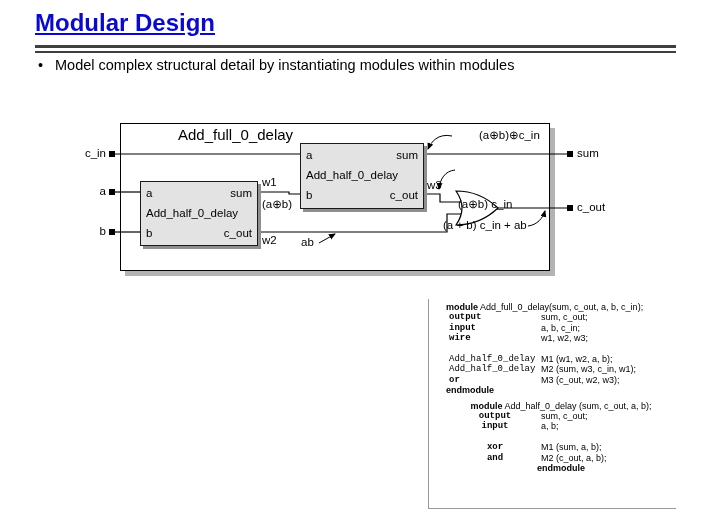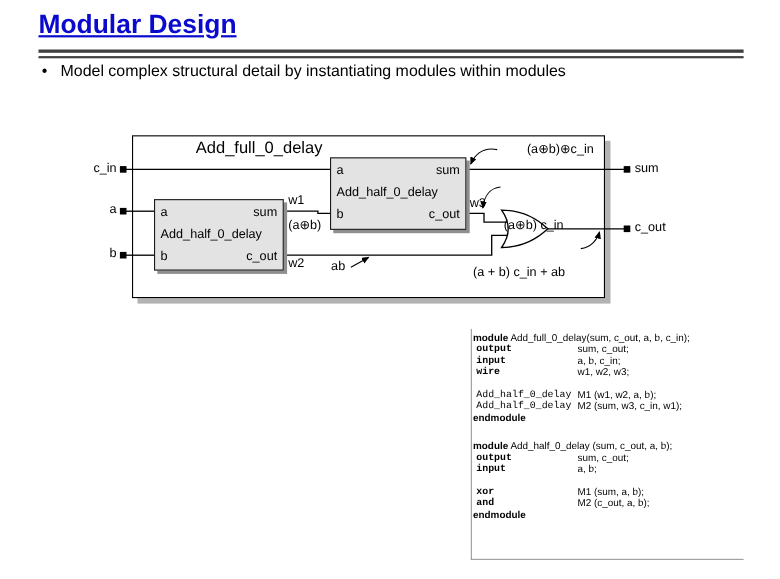--- a/index.html
+++ b/index.html
@@ -22,24 +22,24 @@
   .ha1{left:140px;top:181px;width:118px;height:65px;}
   .ha2{left:300px;top:143px;width:124px;height:66px;}
   .ha .row{display:flex;justify-content:space-between;height:20px;line-height:20px;}
   .ha .row.name{justify-content:flex-start;}
   .dlabel{font-size:11.5px;z-index:7;white-space:nowrap;}
   .pin-label{width:28px;text-align:right;}
   
   .code{
     left:428px;top:299px;width:248px;height:210px;
     border-left:1px solid #999;border-bottom:1px solid #999;
-    padding:3px 0 0 1px;box-sizing:border-box;
+    padding:3px 0 0 17px;box-sizing:border-box;
     font-size:9px;line-height:10.4px;z-index:2;
   }
-  .code-block + .code-block{margin-top:15px;}
+  .code-block + .code-block{margin-top:5px;text-align:center;}
   .code-line{white-space:pre;}
   .code-line.cols{display:flex;padding-left:3px;}
   .code-line .c1{width:92px;flex-shrink:0;font-family:Liberation Mono, monospace;}
   .code-line .kw{font-weight:bold;}
   .code-line.blank{height:10.4px;}
 </style>
 </head>
 <body>
 
 <div class="slide">
@@ -121,31 +121,32 @@
   <div class="abs dlabel" style="left:577px;top:201px;">c_out</div>
 
   <div class="abs dlabel" style="left:262px;top:176px;">w1</div>
   <div class="abs dlabel" style="left:262px;top:197px;text-align:right;">(a⊕b)</div>
   <div class="abs dlabel" style="left:262px;top:234px;">w2</div>
   <div class="abs dlabel" style="left:427px;top:179px;">w3</div>
   <div class="abs dlabel" style="left:301px;top:236px;">ab</div>
 
   <div class="abs dlabel" style="left:455px;top:128px;margin-left:24px;">(a⊕b)⊕c_in</div>
   <div class="abs dlabel" style="left:458px;top:161px;margin-top:36px;">(a⊕b) c_in</div>
-  <div class="abs dlabel" style="left:430px;top:219px;margin-top:23px;">(a + b) c_in + ab</div>
+  <div class="abs dlabel" style="left:443px;top:219px;">(a + b) c_in + ab</div>
 
   <div class="abs code">
       <div class="code-block">
         <div class="code-line"><span class="kw">module</span> <span>Add_full_0_delay(sum, c_out, a, b, c_in);</span></div>
         <div class="code-line cols"><span class="kw c1">output</span><span>sum, c_out;</span></div>
         <div class="code-line cols"><span class="kw c1">input</span><span>a, b, c_in;</span></div>
         <div class="code-line cols"><span class="kw c1">wire</span><span>w1, w2, w3;</span></div>
         <div class="code-line blank"></div>
         <div class="code-line cols"><span class=" c1">Add_half_0_delay</span><span>M1 (w1, w2, a, b);</span></div>
         <div class="code-line cols"><span class=" c1">Add_half_0_delay</span><span>M2 (sum, w3, c_in, w1);</span></div>
+        <div class="code-line cols"><span class="kw c1">or</span><span>M3 (c_out, w2, w3);</span></div>
         <div class="code-line"><span class="kw">endmodule</span></div>
       </div>
       <div class="code-block">
         <div class="code-line"><span class="kw">module</span> <span>Add_half_0_delay (sum, c_out, a, b);</span></div>
         <div class="code-line cols"><span class="kw c1">output</span><span>sum, c_out;</span></div>
         <div class="code-line cols"><span class="kw c1">input</span><span>a, b;</span></div>
         <div class="code-line blank"></div>
         <div class="code-line cols"><span class="kw c1">xor</span><span>M1 (sum, a, b);</span></div>
         <div class="code-line cols"><span class="kw c1">and</span><span>M2 (c_out, a, b);</span></div>
         <div class="code-line"><span class="kw">endmodule</span></div>

